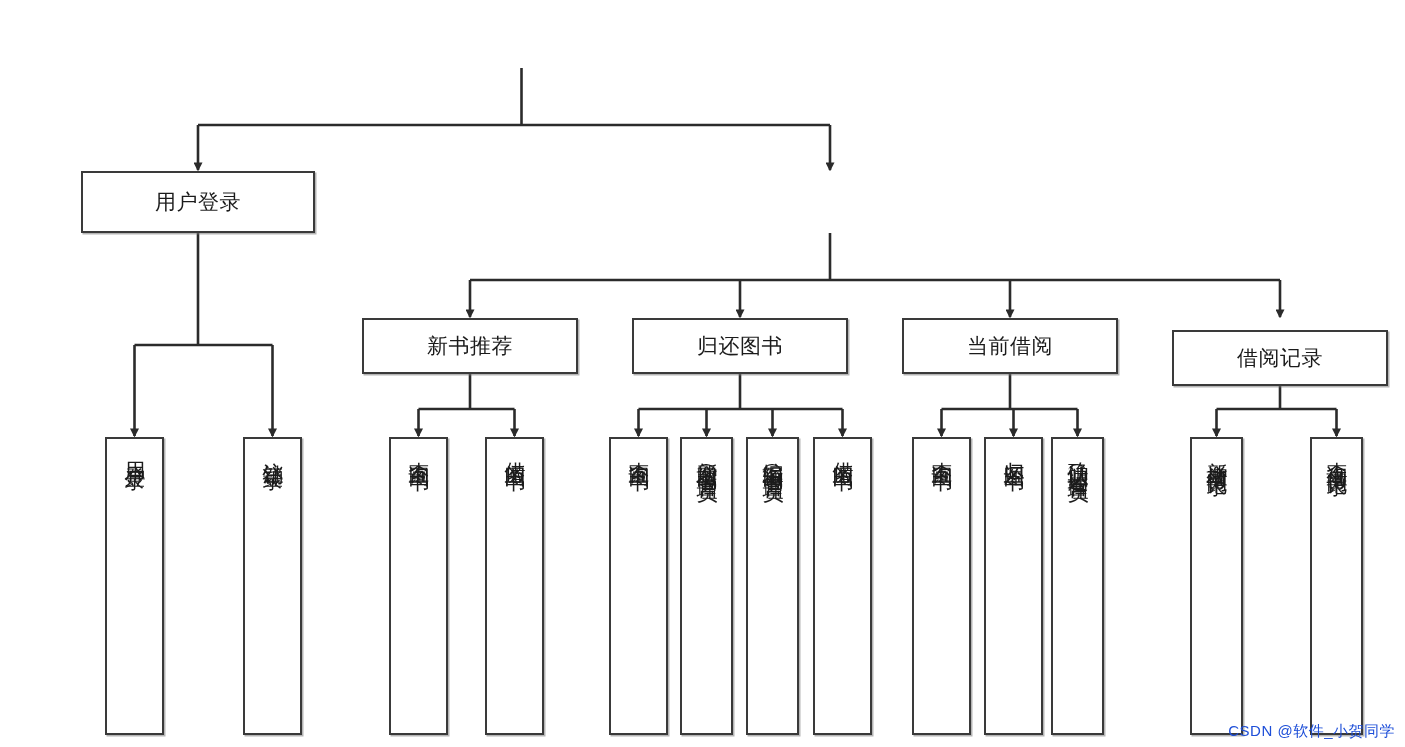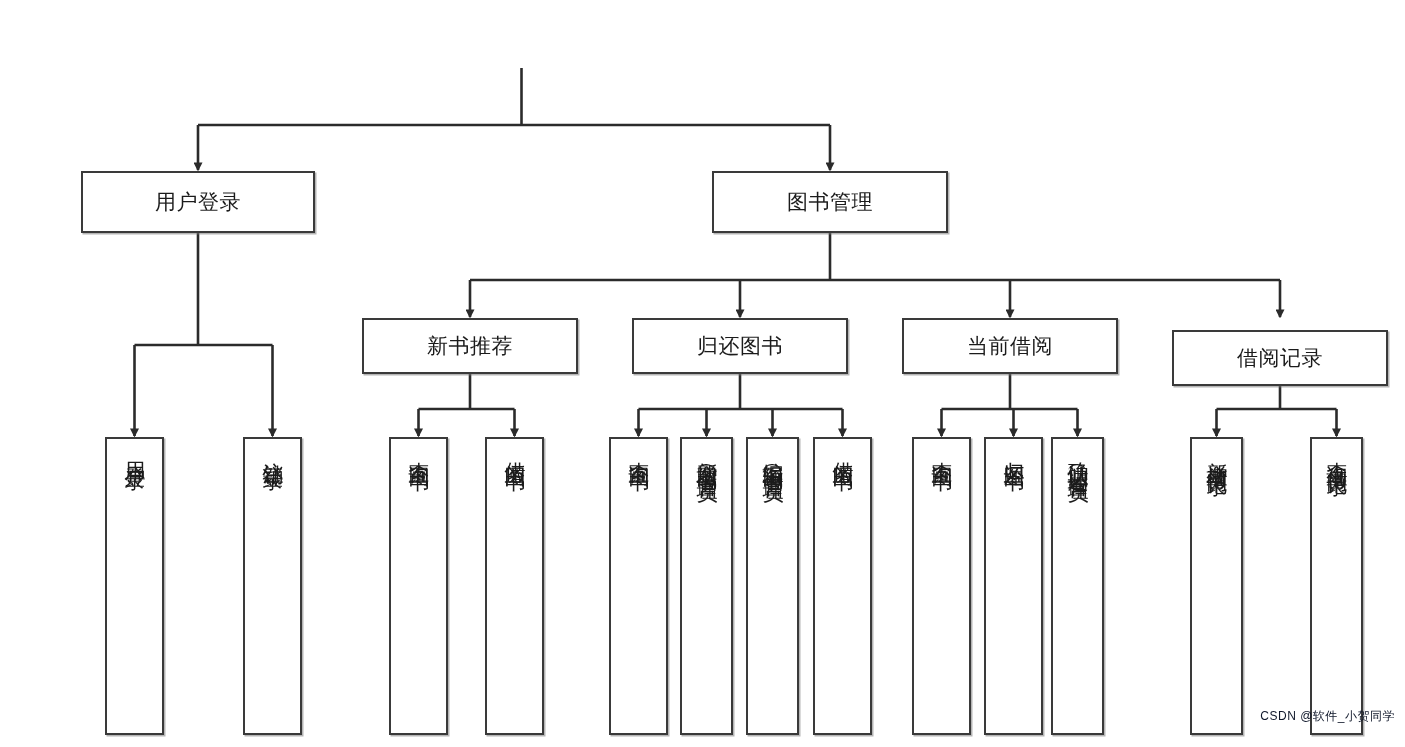--- a/index.html
+++ b/index.html
@@ -52,23 +52,23 @@
     text-orientation: upright;
     -webkit-writing-mode: vertical-rl;
     letter-spacing: 3px;
     font-size: 21px;
     white-space: nowrap;
     display: block;
   }
   .watermark {
     position: absolute;
     right: 10px;
-    bottom: 22px;
-    color: #0f172a;
-    font-size: 12px;
+    bottom: 6px;
+    color: #1d4ed8;
+    font-size: 15px;
     letter-spacing: 0.5px;
     white-space: nowrap;
     user-select: none;
   }
 </style>
 </head>
 <body>
 
 <div id="canvas">
 
@@ -111,23 +111,20 @@
         <path d="M1280,374 L1280,409"></path>
         <path d="M1216.5,409 L1336.5,409"></path>
         <path d="M1216.5,409 L1216.5,436" marker-end="url(#arrow)"></path>
         <path d="M1336.5,409 L1336.5,436" marker-end="url(#arrow)"></path>
       </g>
   </svg>
 
 
   <div class="node" id="node-user_login" style="left: 81px; top: 171px; width: 234px; height: 62px;">
     <span class="label">用户登录</span>
-  </div>
-  <div class="node" id="node-book_manage" style="left: 712px; top: 171px; width: 236px; height: 62px;">
-    <span class="label">图书管理</span>
   </div>
 
   <div class="node" id="node-new_book_rec" style="left: 362px; top: 318px; width: 216px; height: 56px;">
     <span class="label">新书推荐</span>
   </div>
   <div class="node" id="node-book_borrow" style="left: 632px; top: 318px; width: 216px; height: 56px;">
     <span class="label">归还图书</span>
   </div>
   <div class="node" id="node-current_borrow" style="left: 902px; top: 318px; width: 216px; height: 56px;">
     <span class="label">当前借阅</span>

